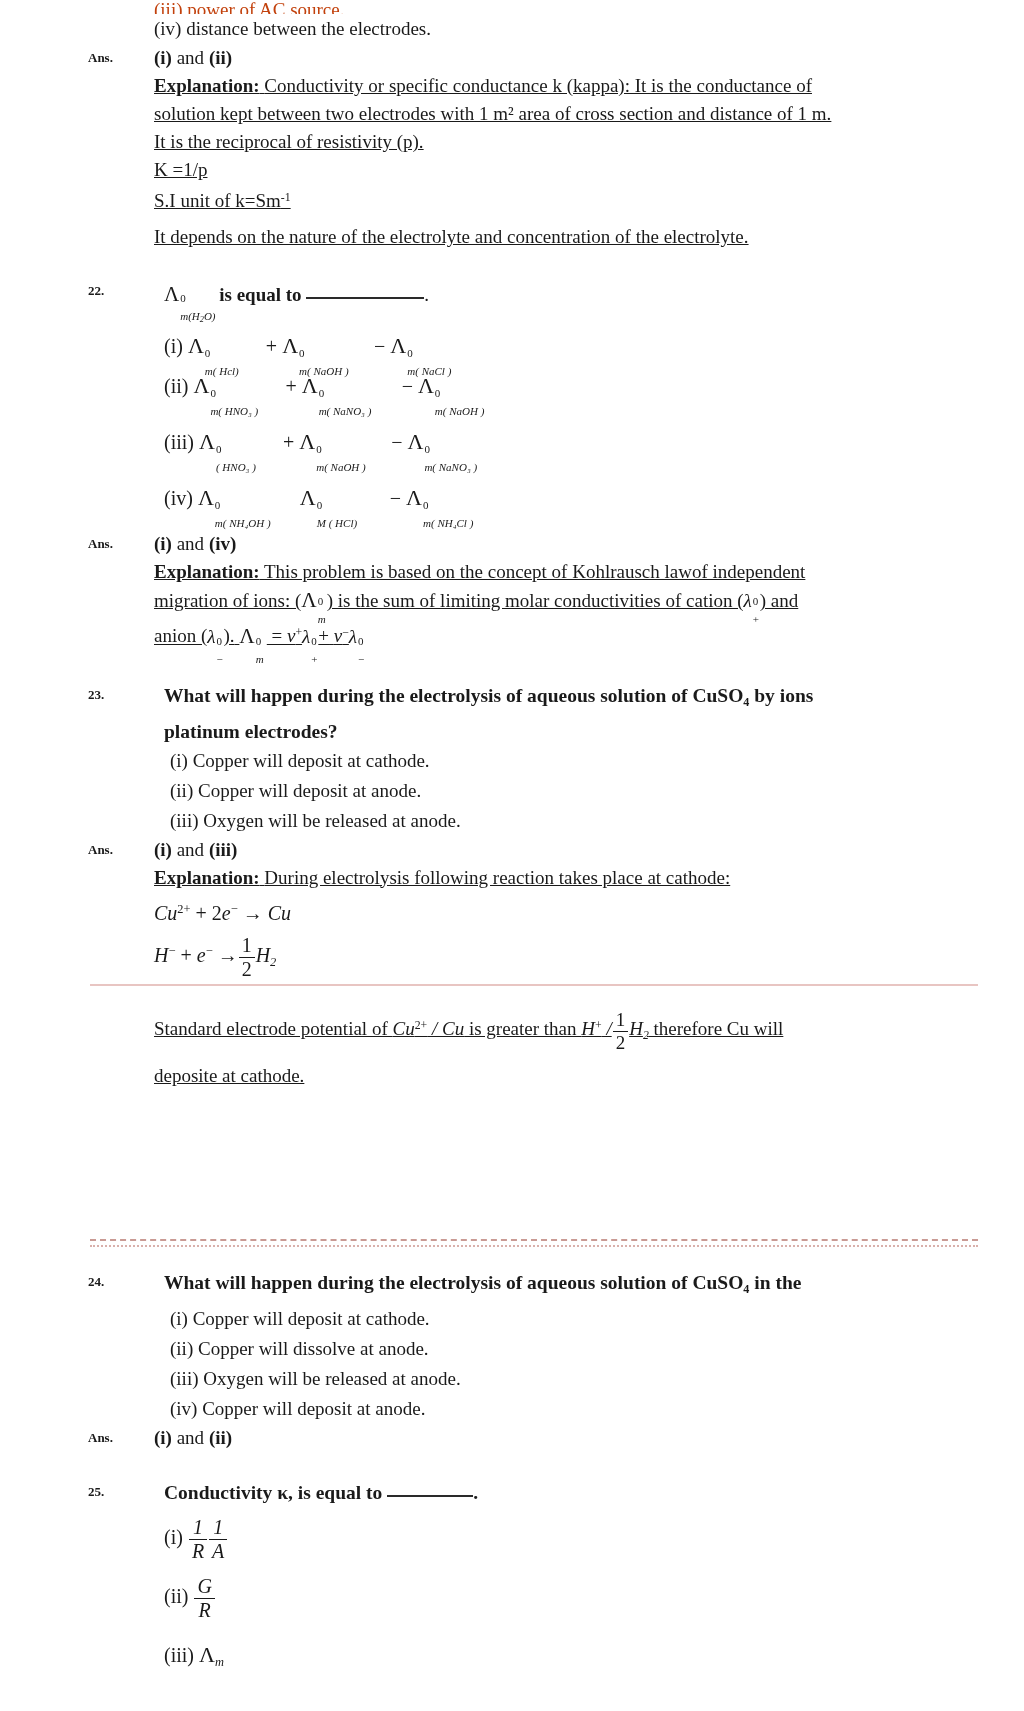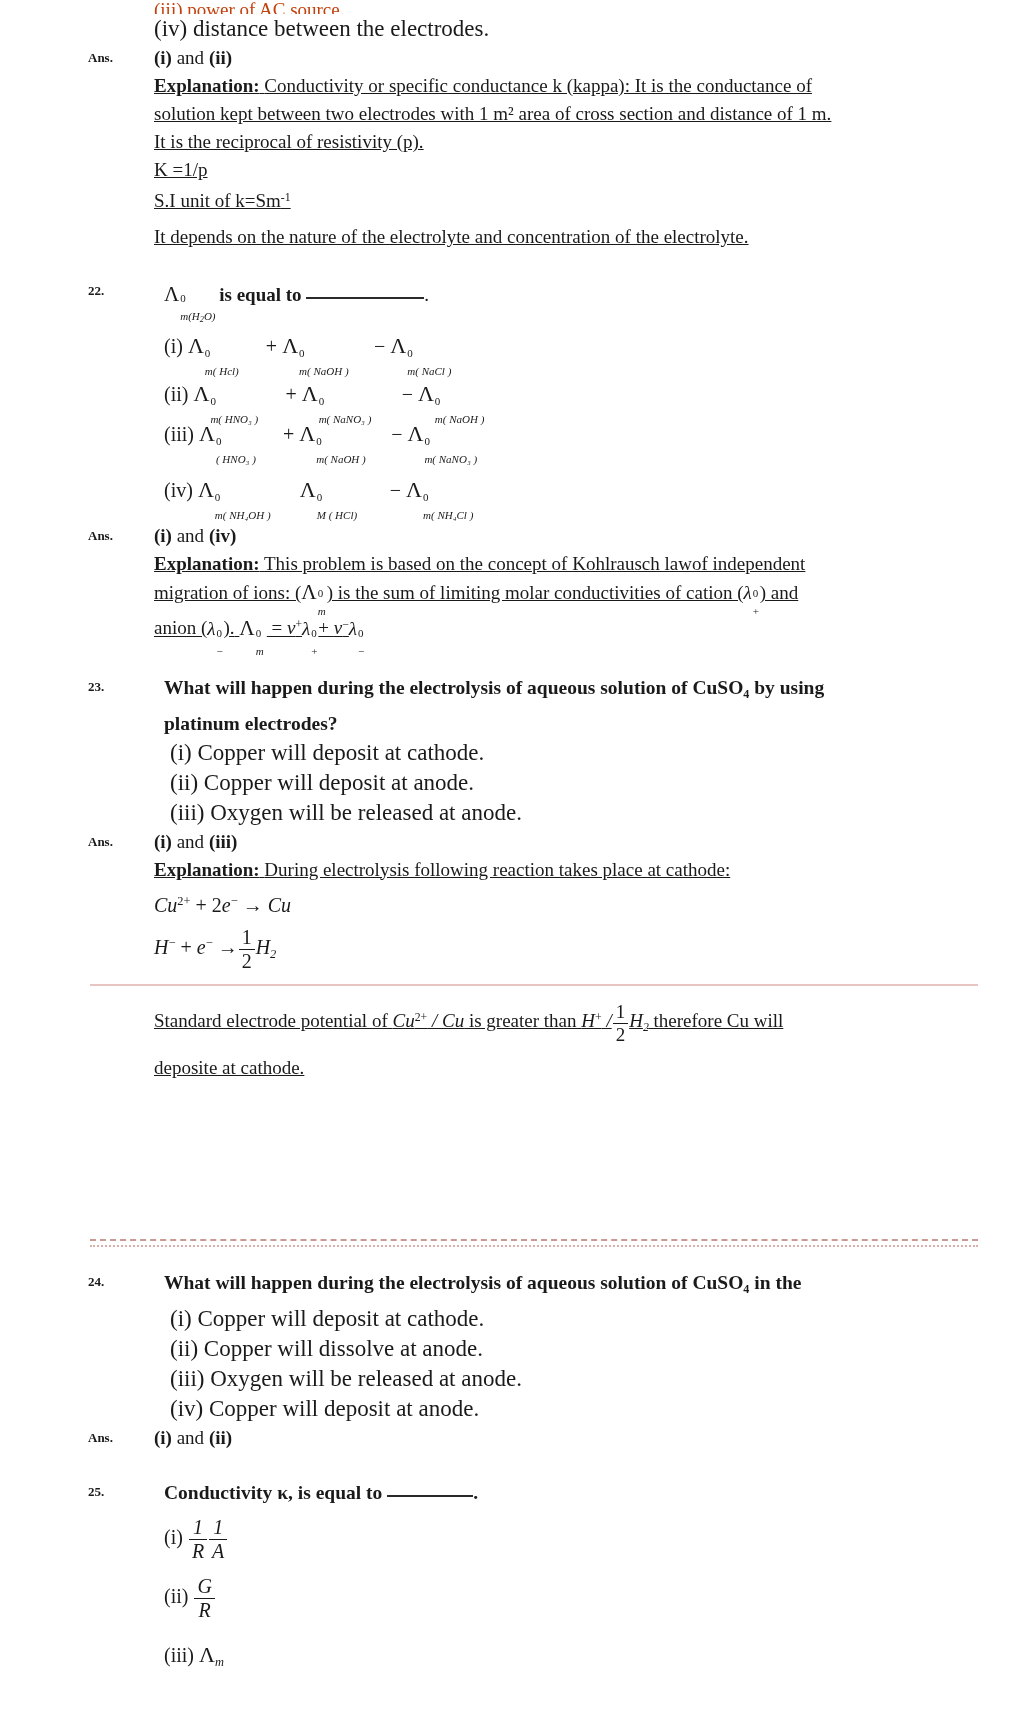--- a/index.html
+++ b/index.html
@@ -51,21 +51,21 @@
   .body {
     flex: 1 1 auto;
     min-width: 0;
   }
 
   .line {
     font-size: 19px;
     line-height: 28px;
   }
   .opt {
-    font-size: 23px;
+    font-size: 19px;
     line-height: 30px;
   }
   .qtext {
     font-size: 19.5px;
     line-height: 29px;
     font-weight: bold;
   }
   .ansline {
     font-size: 19px;
     line-height: 28px;
@@ -245,33 +245,33 @@
           <span class="ssw"><span class="lam">Λ</span><span class="ss"><span class="up">0</span><span class="dn">m( Hcl)</span></span></span>
           <span style="display:inline-block;width:52px"></span>
           <span style="font-style:normal">+</span>
           <span class="ssw"><span class="lam">Λ</span><span class="ss"><span class="up">0</span><span class="dn">m( NaOH )</span></span></span>
           <span style="display:inline-block;width:66px"></span>
           <span style="font-style:normal">−</span>
           <span class="ssw"><span class="lam">Λ</span><span class="ss"><span class="up">0</span><span class="dn">m( NaCl )</span></span></span>
           <span style="display:inline-block;width:56px"></span>
         </div>
 
-        <div class="optmath" style="margin-top:8px">
+        <div class="optmath" style="margin-top:0">
           <span>(ii)</span>
           <span class="ssw"><span class="lam">Λ</span><span class="ss"><span class="up">0</span><span class="dn">m( HNO₃ )</span></span></span>
           <span style="display:inline-block;width:66px"></span>
           <span style="font-style:normal">+</span>
           <span class="ssw"><span class="lam">Λ</span><span class="ss"><span class="up">0</span><span class="dn">m( NaNO₃ )</span></span></span>
           <span style="display:inline-block;width:74px"></span>
           <span style="font-style:normal">−</span>
           <span class="ssw"><span class="lam">Λ</span><span class="ss"><span class="up">0</span><span class="dn">m( NaOH )</span></span></span>
           <span style="display:inline-block;width:62px"></span>
         </div>
 
-        <div class="optmath" style="">
+        <div class="optmath" style="margin-top:16px">
           <span>(iii)</span>
           <span class="ssw"><span class="lam">Λ</span><span class="ss"><span class="up">0</span><span class="dn">( HNO₃ )</span></span></span>
           <span style="display:inline-block;width:58px"></span>
           <span style="font-style:normal">+</span>
           <span class="ssw"><span class="lam">Λ</span><span class="ss"><span class="up">0</span><span class="dn">m( NaOH )</span></span></span>
           <span style="display:inline-block;width:66px"></span>
           <span style="font-style:normal">−</span>
           <span class="ssw"><span class="lam">Λ</span><span class="ss"><span class="up">0</span><span class="dn">m( NaNO₃ )</span></span></span>
           <span style="display:inline-block;width:68px"></span>
         </div>
@@ -306,21 +306,21 @@
         <div class="para" style="line-height:36px"><span>anion (</span><span class="ssw"><span class="math">λ</span><span class="ss"><span class="up">0</span><span class="dn" style="font-style:normal">−</span></span></span><span style="display:inline-block;width:8px"></span><span>).</span>
             <span class="ssw"><span class="lam">Λ</span><span class="ss"><span class="up">0</span><span class="dn">m</span></span></span><span style="display:inline-block;width:12px"></span><span class="math" style="font-style:normal"> = </span><span class="math">v</span><sup style="font-style:normal">+</sup><span class="ssw"><span class="math">λ</span><span class="ss"><span class="up">0</span><span class="dn" style="font-style:normal">+</span></span></span><span style="display:inline-block;width:8px"></span><span style="font-style:normal">+</span> <span class="math">v</span><sup style="font-style:normal">−</sup><span class="ssw"><span class="math">λ</span><span class="ss"><span class="up">0</span><span class="dn" style="font-style:normal">−</span></span></span><span style="display:inline-block;width:8px"></span></div>
       </div>
     </div>
 
     <div class="gap-l"></div>
 
     <div class="row">
       <div class="lbl num">23.</div>
       <div class="body">
-        <div class="qtext"><span>What will happen during the electrolysis of aqueous solution of CuSO</span><sub style="font-style:normal">4</sub><span> by using</span></div>
+        <div class="qtext"><span>What will happen during the electrolysis of aqueous solution of CuSO</span><sub style="font-style:normal">4</sub><span> by ions</span></div>
         <div class="qtext">platinum electrodes?</div>
 
         <div class="opt opt-indent">(i) Copper will deposit at cathode.</div>
         <div class="opt opt-indent">(ii) Copper will deposit at anode.</div>
         <div class="opt opt-indent">(iii) Oxygen will be released at anode.</div>
       </div>
     </div>
 
     <div class="row">
       <div class="lbl">Ans.</div>

